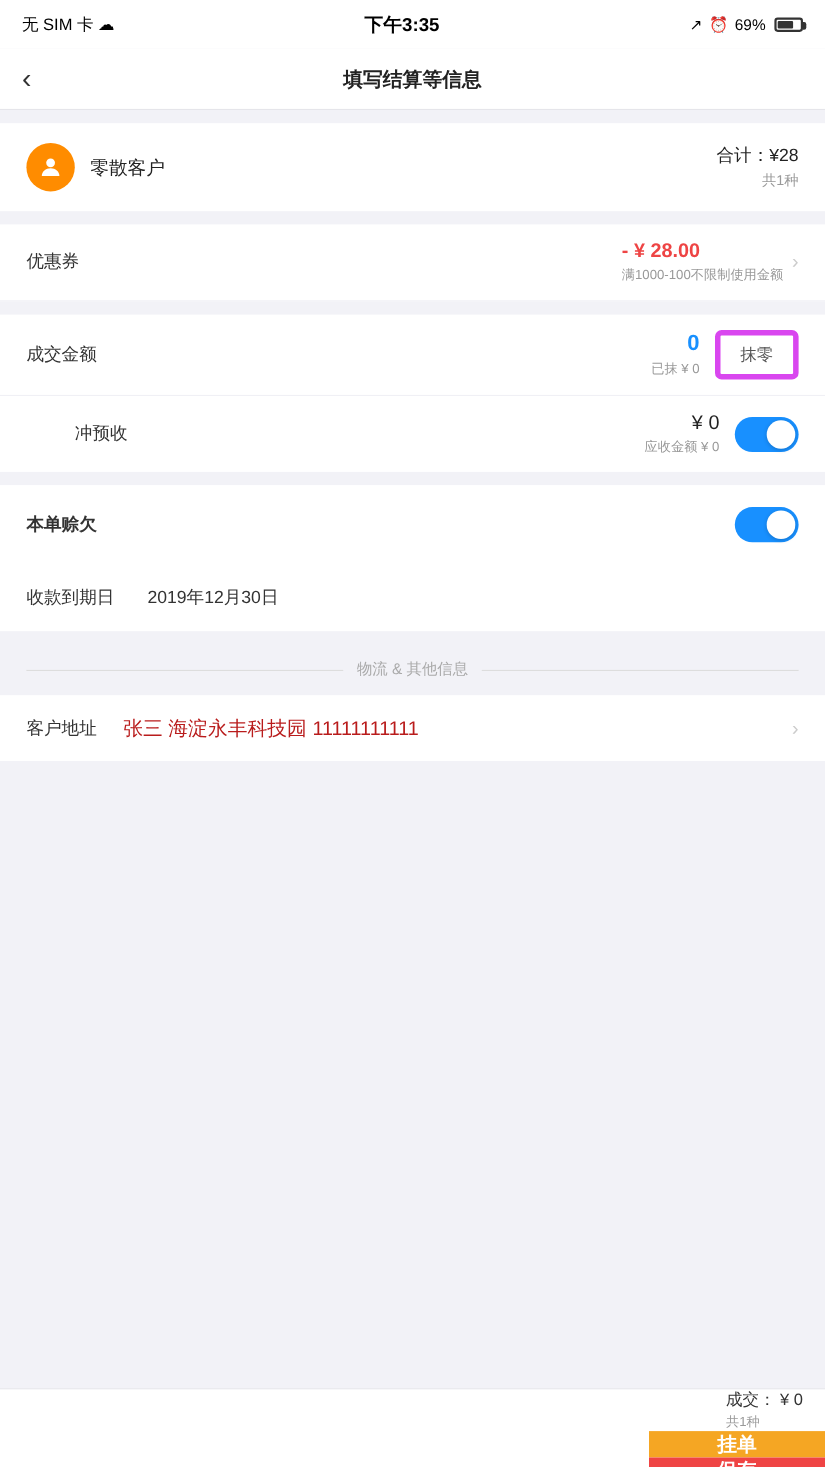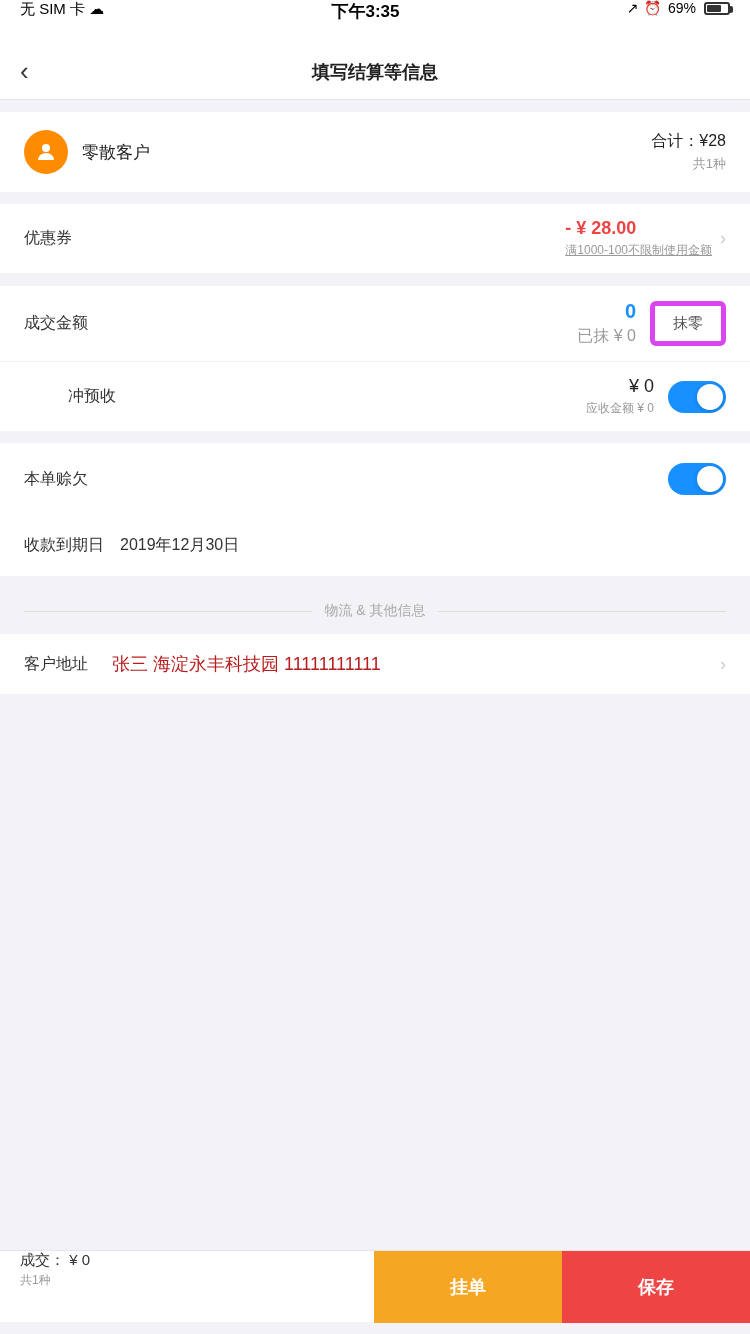--- a/index.html
+++ b/index.html
@@ -11,21 +11,21 @@
       min-height: 1334px;
       position: relative;
       overflow-x: hidden;
     }
 
     
     .status-bar {
       background: #fff;
       height: 44px;
       display: flex;
-      align-items: flex-start;
+      align-items: center;
       justify-content: space-between;
       padding: 0 20px;
       font-size: 15px;
       font-weight: 500;
       gap: 24px;
     }
     .status-bar-left { display: flex; align-items: center; gap: 8px; }
     .status-bar-center { font-size: 17px; font-weight: 600; }
     .status-bar-right { display: flex; align-items: center; gap: 6px; font-size: 14px; }
     .battery-icon {
@@ -117,35 +117,35 @@
       padding: 14px 24px;
       display: flex;
       align-items: center;
       justify-content: space-between;
       border-bottom: 1px solid #f0f0f5;
       cursor: pointer;
     }
     .coupon-label { font-size: 16px; color: #333; }
     .coupon-right { display: flex; align-items: center; gap: 8px; }
     .coupon-discount { font-size: 18px; color: #e44; font-weight: 600; }
-    .coupon-desc { font-size: 12px; color: #999; margin-top: 3px; text-align: right; text-decoration: underline; }
+    .coupon-desc { font-size: 12px; color: #999; margin-top: 3px; text-align: right; }
     .coupon-chevron { font-size: 18px; color: #ccc; }
 
     
     .deal-row {
       padding: 14px 24px;
       display: flex;
       align-items: center;
       justify-content: space-between;
       border-bottom: 1px solid #f0f0f5;
     }
     .deal-label { font-size: 16px; color: #333; }
     .deal-right { display: flex; align-items: center; gap: 14px; }
     .deal-amount { font-size: 20px; color: #1890ff; font-weight: 600; }
-    .deal-erased { font-size: 16px; color: #999; text-align: right; margin-top: 3px; }
+    .deal-erased { font-size: 12px; color: #999; text-align: right; margin-top: 3px; }
     .round-btn {
       border: 5px solid #d946ef;
       border-radius: 6px;
       padding: 8px 18px;
       font-size: 15px;
       color: #555;
       background: #fff;
       cursor: pointer;
     }
 
@@ -182,28 +182,28 @@
       transition: right 0.2s;
     }
 
     
     .debt-row {
       padding: 20px 24px;
       display: flex;
       align-items: center;
       justify-content: space-between;
     }
-    .debt-label { font-size: 16px; color: #333; }
+    .debt-label { font-size: 16px; color: #333; font-weight: bold; }
 
     
     .due-row {
       padding: 20px 24px;
       display: flex;
       align-items: center;
-      gap: 16px;
+      gap: 30px;
     }
     .due-label { font-size: 16px; color: #333; }
     .due-date { font-size: 16px; color: #333; }
 
     
     .divider-section {
       background: #f2f2f7;
       height: 12px;
     }
 
@@ -239,37 +239,38 @@
     .address-label { font-size: 16px; color: #333; flex-shrink: 0; margin-right: 24px; }
     .address-value { font-size: 18px; color: #b91c1c; flex: 1; }
     .address-chevron { font-size: 18px; color: #ccc; margin-left: 8px; }
 
     
     .spacer { background: #f2f2f7; height: 200px; }
 
     
     .bottom-bar {
       position: fixed;
-      bottom: 12px;
+      bottom: 0;
       width: 750px;
       height: 72px;
       background: #fff;
       display: flex;
-      align-items: flex-start;
+      align-items: flex-end;
       border-top: 1px solid #e5e5ea;
+      flex-direction: column;
     }
     .bottom-summary {
       flex: 1;
       padding: 0 20px;
     }
     .bottom-deal { font-size: 15px; color: #333; }
     .bottom-count { font-size: 12px; color: #999; margin-top: 2px; }
     .bottom-btn {
       height: 72px;
-      width: 188px;
+      width: 160px;
       display: flex;
       align-items: center;
       justify-content: center;
       font-size: 18px;
       font-weight: 600;
       color: #fff;
       cursor: pointer;
       border: none;
       outline: none;
     }

